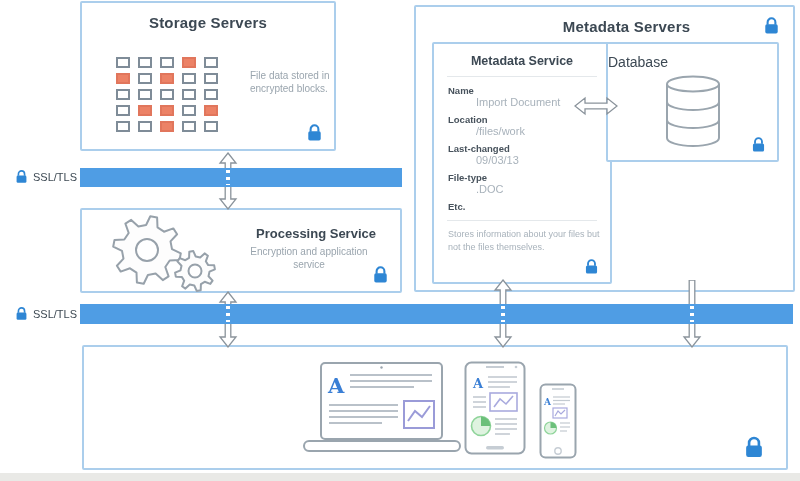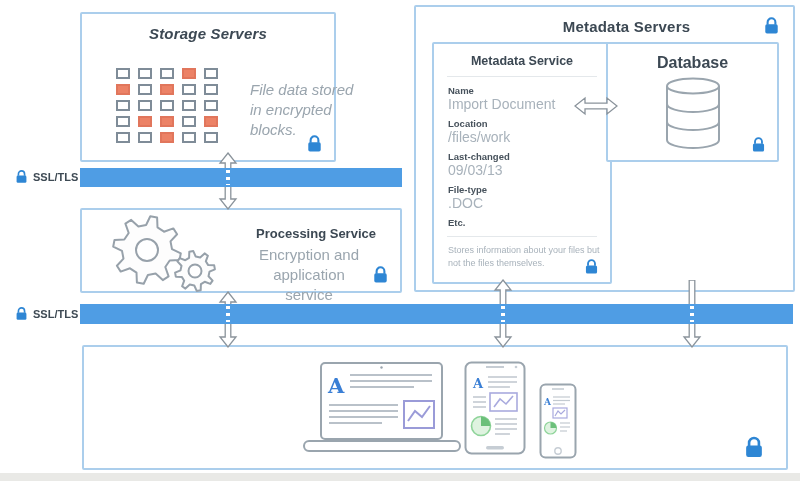--- a/index.html
+++ b/index.html
@@ -3,55 +3,55 @@
 <meta charset="utf-8">
 <style>
   html,body{margin:0;padding:0;background:#fff;}
   .stage{position:relative;width:800px;height:481px;background:#fff;overflow:hidden;
          font-family:"Liberation Sans",sans-serif;}
   .box{position:absolute;background:#fff;border:2px solid #abceec;border-radius:2px;
        box-sizing:border-box;z-index:1;}
   .box-title{font-size:15px;font-weight:700;color:#3c4853;text-align:center;padding-top:11px;letter-spacing:.2px;}
   .svc-block{position:absolute;width:132px;}
   .svc-title{font-size:13px;font-weight:700;color:#3c4853;}
-  .svc-desc{font-size:15px;color:#9aa5ae;line-height:1.32;margin-top:4px;width:118px;}
+  .svc-desc{font-size:10px;color:#9aa5ae;line-height:1.32;margin-top:4px;width:118px;}
   .lock{position:absolute;width:19px;height:19px;right:10px;bottom:7px;z-index:2;}
   .lock-top{bottom:auto;top:9px;right:12px;}
   .lock-big{width:24px;height:24px;right:20px;bottom:9px;}
   .lock-inline{position:static;display:inline-block;width:15px;height:15px;vertical-align:-3px;}
   .bar{position:absolute;background:#4f9de4;z-index:4;}
-  .ssl-lab{position:absolute;z-index:6;font-size:11px;font-weight:700;color:#3e4a54;
+  .ssl-lab{position:absolute;z-index:6;font-size:11px;font-weight:400;color:#3e4a54;
            display:flex;align-items:center;gap:4px;}
   .arrow{position:absolute;z-index:2;}
   .dash{position:absolute;width:4px;z-index:5;
         background:repeating-linear-gradient(to bottom,#fff 0,#fff 3px,rgba(255,255,255,0) 3px,rgba(255,255,255,0) 7px);}
   
   .blocks{position:absolute;left:34px;top:54px;display:grid;
           grid-template-columns:repeat(5,14px);grid-auto-rows:11px;gap:5px 8px;z-index:2;}
   .cell{width:14px;height:11px;box-sizing:border-box;border:2px solid #7f8c98;background:#fff;}
   .cell.orange{background:#ec8266;border-color:#e0includ75c;border-color:#e1765c;}
   
   .ms-title{font-size:12.5px;font-weight:700;color:#3c4853;text-align:center;padding-top:10px;}
   .ms-divider{border-top:1px solid #e4e8eb;margin:8px 13px 0 13px;}
   .ms-fields{margin:8px 8px 0 14px;}
   .f-label{font-size:9.5px;font-weight:700;color:#47525c;}
-  .f-value{font-size:14px;color:#a8b2bb;margin-bottom:6px;}
+  .f-value{font-size:11px;color:#a8b2bb;margin-bottom:6px;margin-left:28px;}
   .f-label.solo{margin-bottom:6px;}
   .ms-note{margin:7px 10px 0 14px;font-size:9px;color:#a8b2bb;line-height:1.4;}
-  .inner-title{font-size:16px;font-weight:700;color:#3c4853;text-align:center;padding-top:10px;}
+  .inner-title{font-size:14px;font-weight:400;color:#3c4853;padding-top:10px;}
   .devices-label{position:absolute;left:113px;top:52px;font-size:13.5px;font-weight:600;color:#3c4853;}
   .bottom-strip{position:absolute;left:0;top:473px;width:800px;height:8px;background:#e9e9e6;z-index:0;}
   svg{display:block;}
 </style>
 </head>
 <body>
 
 <div class="stage">
 
-  <div class="box" style="left:80px;top:12px;width:256px;height:150px;font-style:italic;">
+  <div class="box" style="left:80px;top:1px;width:256px;height:150px;">
     <div class="box-title">Storage Servers</div>
     <div class="blocks">
         <div class="cell"></div>
         <div class="cell"></div>
         <div class="cell"></div>
         <div class="cell orange"></div>
         <div class="cell"></div>
         <div class="cell orange"></div>
         <div class="cell"></div>
         <div class="cell orange"></div>

